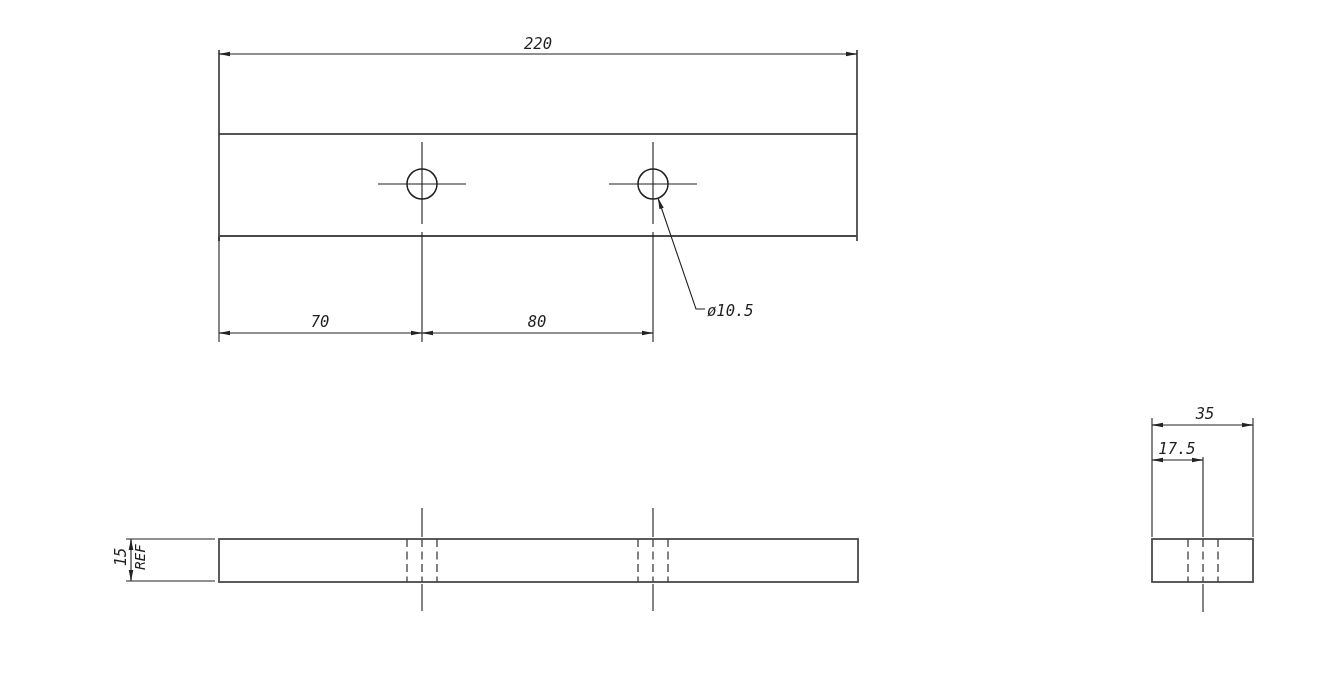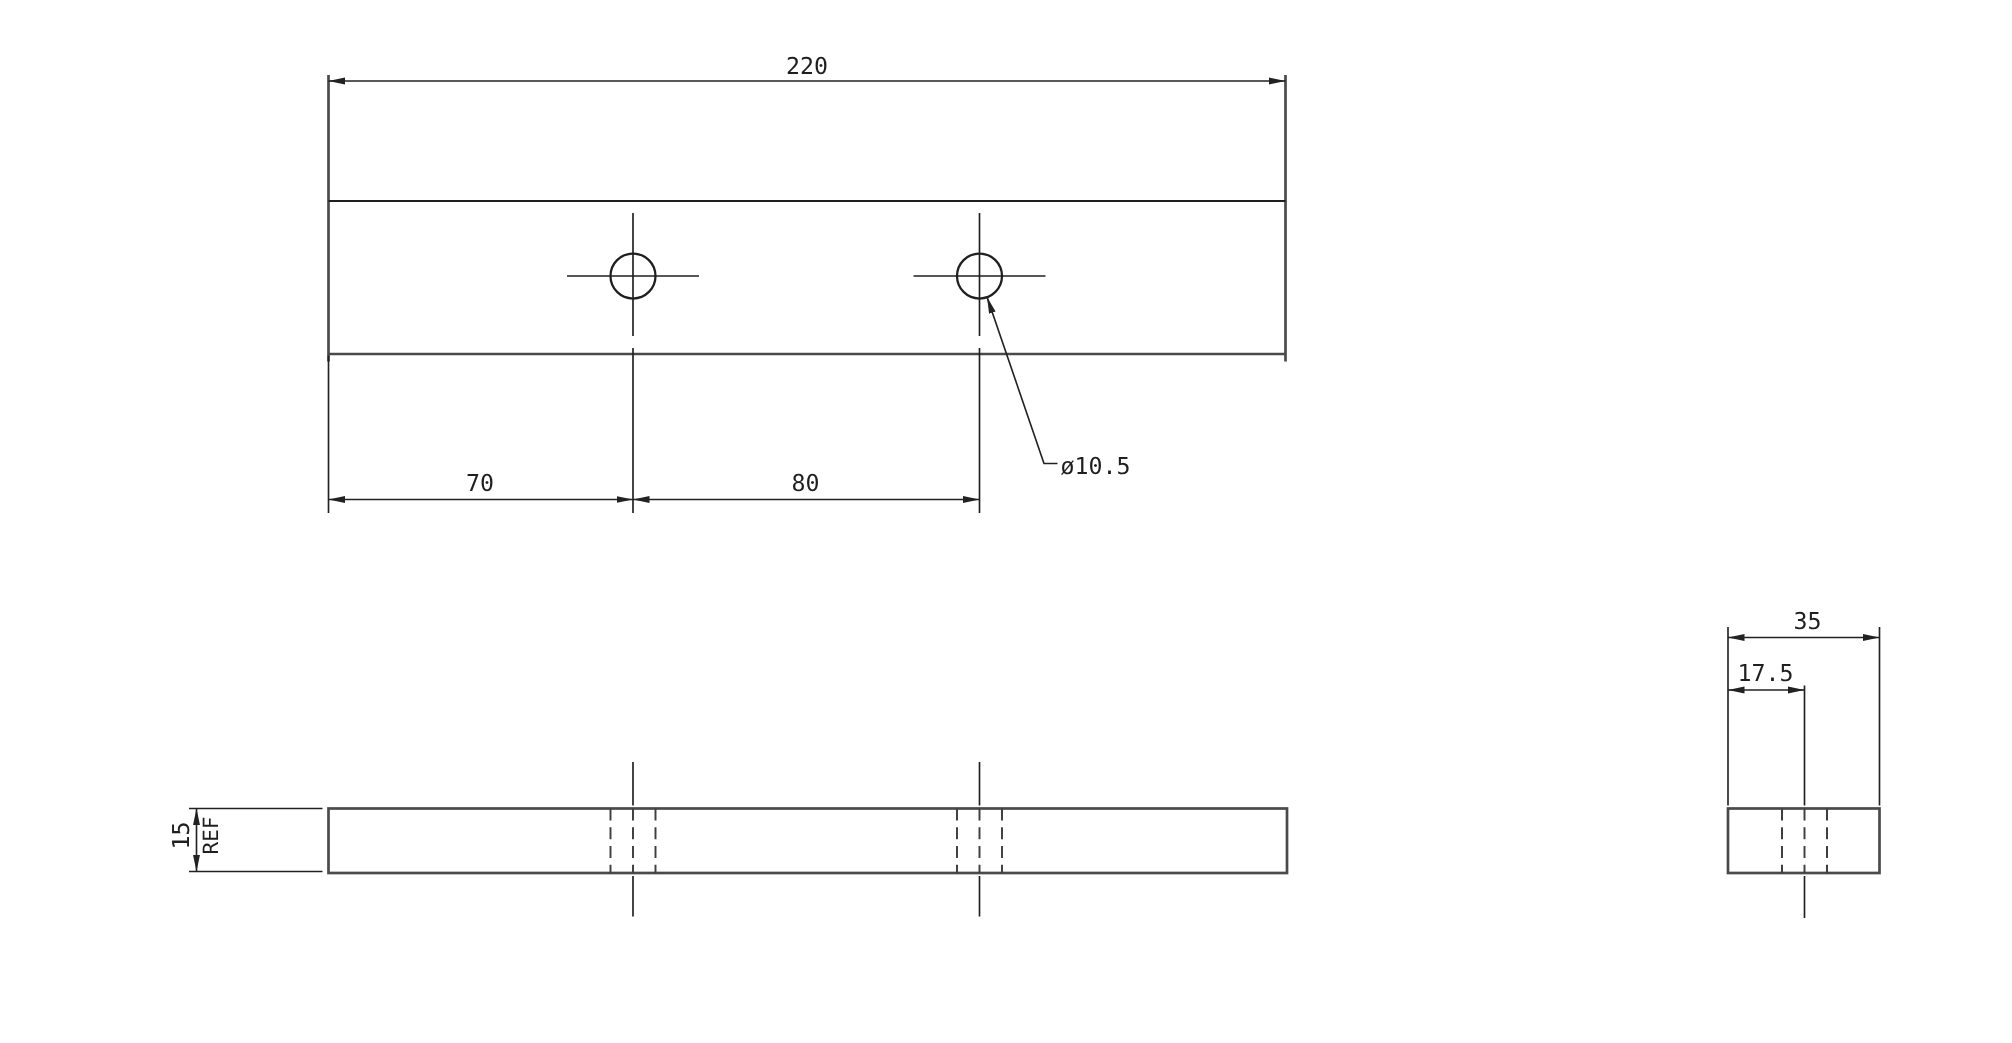--- a/index.html
+++ b/index.html
@@ -7,20 +7,21 @@
     padding: 0;
     background: #ffffff;
     font-family: "DejaVu Sans Mono", "Liberation Mono", monospace;
   }
   .sheet {
     position: relative;
     width: 1341px;
     height: 695px;
     background: #ffffff;
     overflow: hidden;
+    font-style: italic;
   }
   svg { display: block; }
 
   
   .outline   { stroke: #4a4a4a; stroke-width: 1.8; fill: none; }
   .edge-thin { stroke: #1f1f1f; stroke-width: 1.3; fill: none; }
   .dimline   { stroke: #222222; stroke-width: 1.1; fill: none; }
   .extline   { stroke: #222222; stroke-width: 1.1; fill: none; }
   .centerline{ stroke: #1f1f1f; stroke-width: 1.1; fill: none; }
   .hiddenline{ stroke: #3f3f3f; stroke-width: 1.3; fill: none;

